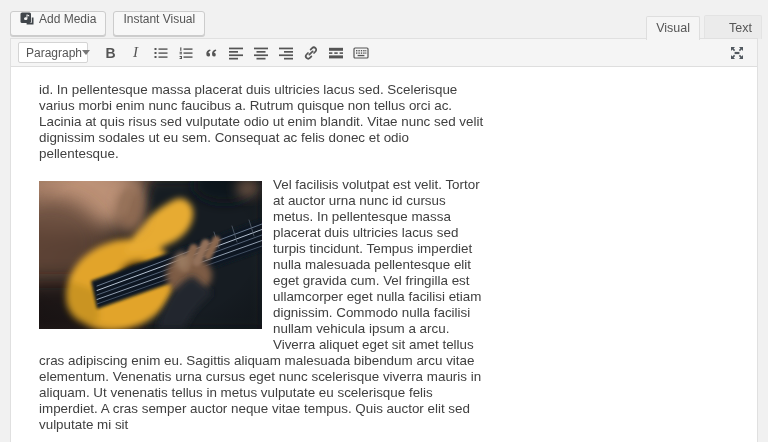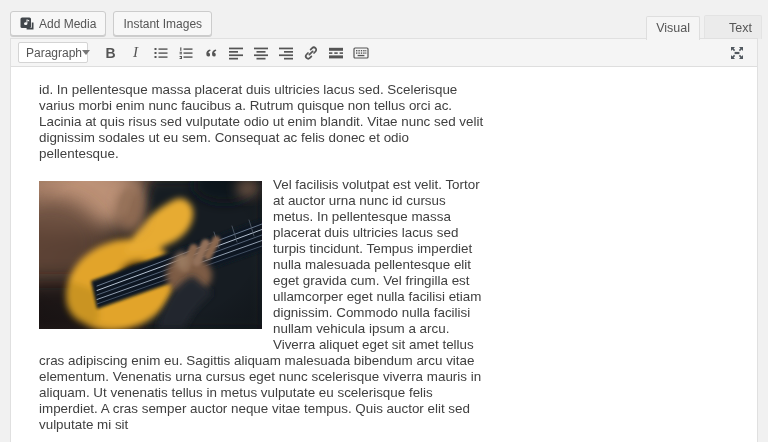--- a/index.html
+++ b/index.html
@@ -7,21 +7,21 @@
   body {
     position: relative;
     background: #f1f1f1;
     font-family: "Liberation Sans", sans-serif;
     color: #555;
   }
 
   
   .media-buttons { position: absolute; left: 10px; top: 11px; display: flex; gap: 7px; }
   .wp-button {
-    display: inline-flex; align-items: center; gap: 5px;
+    display: inline-flex; align-items: flex-start; gap: 5px;
     height: 25px; padding: 0 9px;
     background: #f7f7f7; border: 1px solid #cccccc; border-radius: 3px;
     box-shadow: 0 1px 0 #cdcdcd;
     font-size: 12px; color: #555; cursor: pointer; white-space: nowrap;
   }
   .media-icon svg { display: block; }
 
   
   .editor-tabs { position: absolute; right: 6px; top: 15px; display: flex; gap: 4px; align-items: center; }
   .editor-tab {
@@ -86,21 +86,21 @@
       <svg width="14" height="13" viewBox="0 0 14 13">
         <rect x="0.5" y="0.5" width="10.5" height="10.5" rx="1.6" fill="#41464b"></rect>
         <path d="M7.4 2.6 v4.1 a1.7 1.4 0 1 1 -0.9 -1.25 V2.6 Z" fill="#f7f7f7"></path>
         <path d="M7.4 2.6 l1.8 0.7 v1.1 l-1.8 -0.7 Z" fill="#f7f7f7"></path>
         <path d="M11.8 5.5 h1.7 v6.9 h-6.9 v-1.7 h5.2 Z" fill="#41464b"></path>
       </svg>
     </span>
     <span>Add Media</span>
   </button>
   <button class="wp-button">
-    <span>Instant Images</span>
+    <span>Instant Visual</span>
   </button>
 </div>
 
 <div class="editor-tabs">
   <div class="editor-tab active">
     <span>Visual</span>
   </div>
   <div class="editor-tab inactive">
     <span>Text</span>
   </div>

